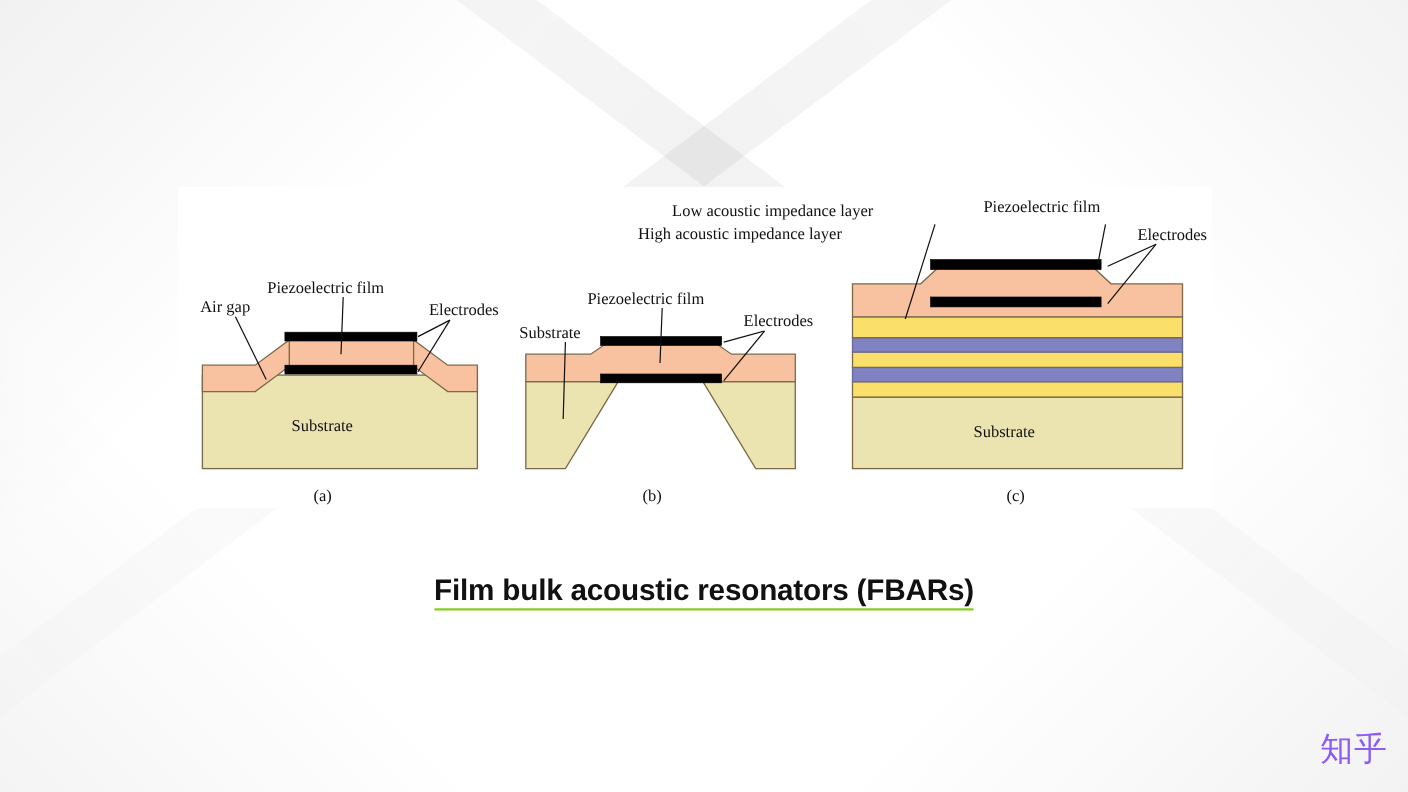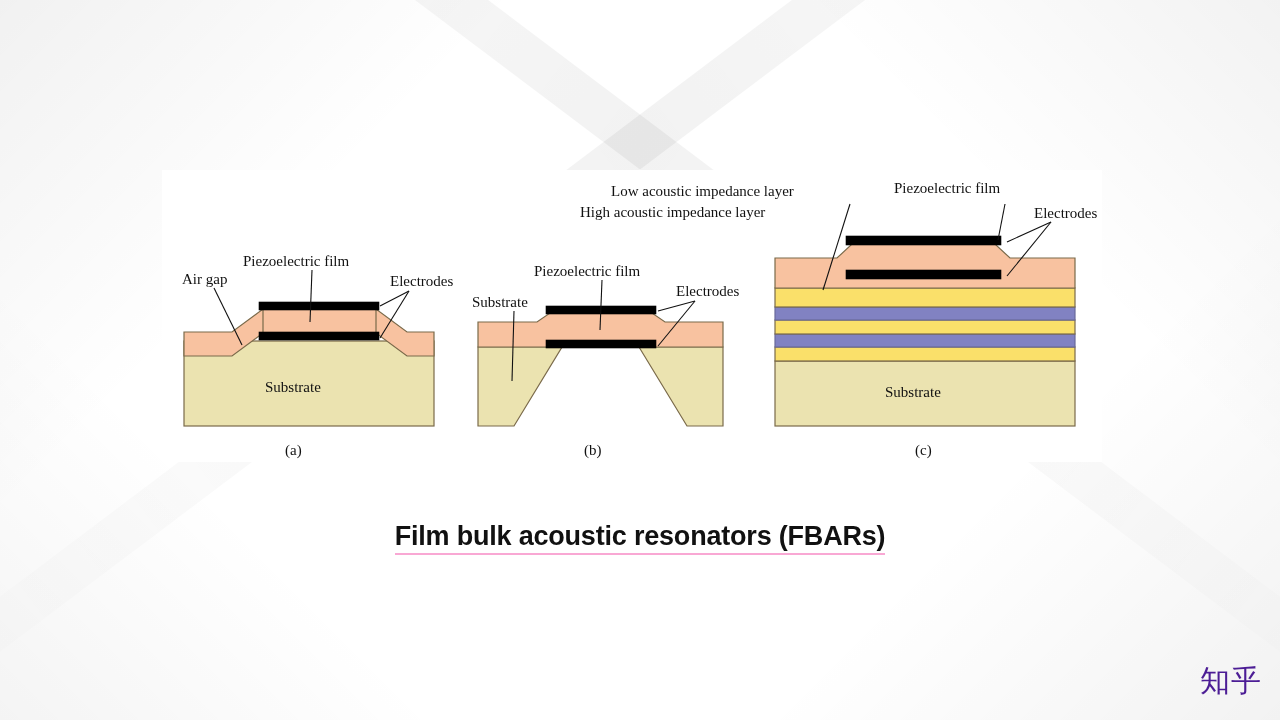--- a/index.html
+++ b/index.html
@@ -60,33 +60,33 @@
     left: 0;
     top: 521px;
     width: 1280px;
     text-align: center;
     font-size: 27px;
     font-weight: bold;
     color: #111111;
     letter-spacing: -0.2px;
   }
   #slide-title .tx {
-    border-bottom: 2px solid #f9a8d4;
+    border-bottom: 2px solid #84cc16;
     padding-bottom: 2px;
   }
 
   
   #watermark {
     position: absolute;
     right: 18px;
     bottom: 18px;
     display: flex;
     align-items: center;
     gap: 9px;
-    color: #4c1d95;
+    color: #8b5cf6;
     font-size: 30px;
     font-family: "DejaVu Sans", sans-serif;
     user-select: none;
     white-space: nowrap;
   }
   #watermark .wm-brand { letter-spacing: 1px; }
   #watermark .wm-user  { letter-spacing: 1px; }
 </style>
 </head>
 <body>

